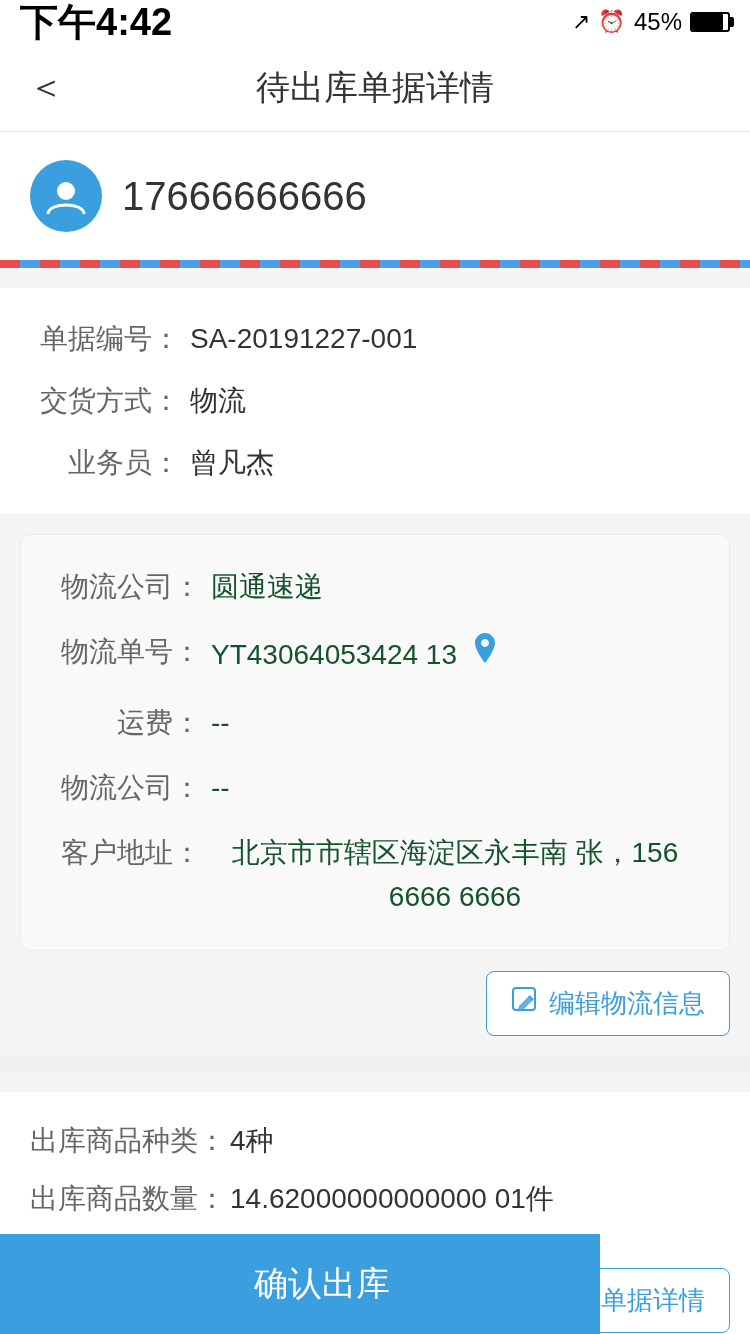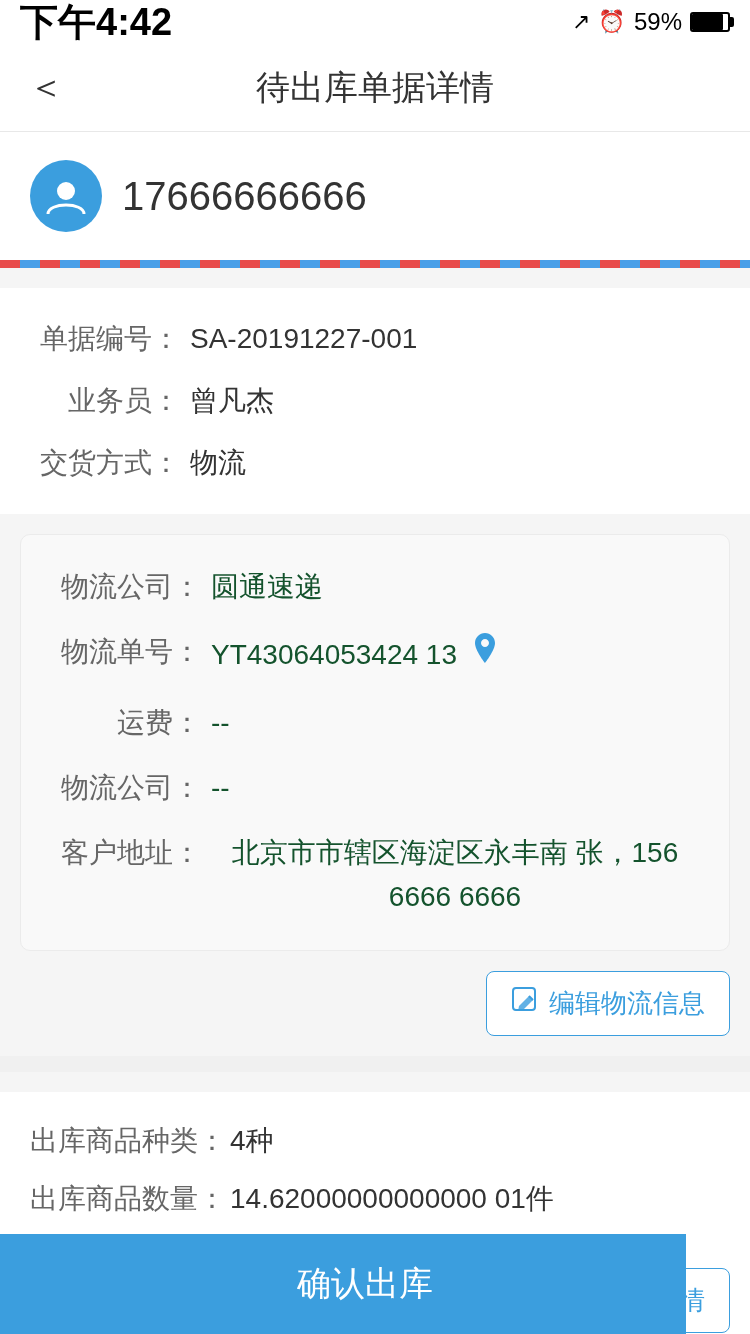--- a/index.html
+++ b/index.html
@@ -212,21 +212,21 @@
       align-items: center;
       gap: 10px;
       cursor: pointer;
     }
 
     
     .confirm-btn-bar {
       position: fixed;
       bottom: 0;
       left: 0;
-      width: 686px;
+      width: 600px;
       background: #3b9ede;
       height: 100px;
       display: flex;
       align-items: center;
       justify-content: center;
       cursor: pointer;
       padding-left: 44px;
     }
     .confirm-btn-text {
       color: #fff;
@@ -235,21 +235,21 @@
     }
   </style>
 </head>
 <body>
 
 <div class="status-bar">
   <div class="status-center">下午4:42</div>
   <div class="status-right">
     <span style="font-size:22px;">↗</span>
     <span style="font-size:22px;">⏰</span>
-    <span>59%</span>
+    <span>45%</span>
     <span style="display:inline-block;width:40px;height:20px;border:2px solid #000;border-radius:3px;position:relative;background:#fff;">
       <span style="display:block;width:87%;height:100%;background:#000;border-radius:1px;"></span>
       <span style="position:absolute;right:-6px;top:50%;transform:translateY(-50%);width:4px;height:10px;background:#000;border-radius:0 2px 2px 0;"></span>
     </span>
   </div>
 </div>
 
 <div class="nav-bar">
   <span class="nav-back">＜</span>
   <span class="nav-title">待出库单据详情</span>
@@ -266,26 +266,26 @@
 </div>
 
 <div class="dashed-divider"></div>
 
 <div class="info-section">
   <div class="info-row">
     <span class="info-label">单据编号：</span>
     <span class="info-value">SA-20191227-001</span>
   </div>
   <div class="info-row">
+    <span class="info-label">交货方式：</span>
+    <span class="info-value">物流</span>
+  </div>
+  <div class="info-row">
     <span class="info-label">业务员：</span>
     <span class="info-value">曾凡杰</span>
-  </div>
-  <div class="info-row">
-    <span class="info-label">交货方式：</span>
-    <span class="info-value">物流</span>
   </div>
 </div>
 
 <div class="logistics-card">
   <div class="logistics-row">
     <span class="logistics-label">物流公司：</span>
     <span class="logistics-value">圆通速递</span>
   </div>
   <div class="logistics-row">
     <span class="logistics-label">物流单号：</span>

